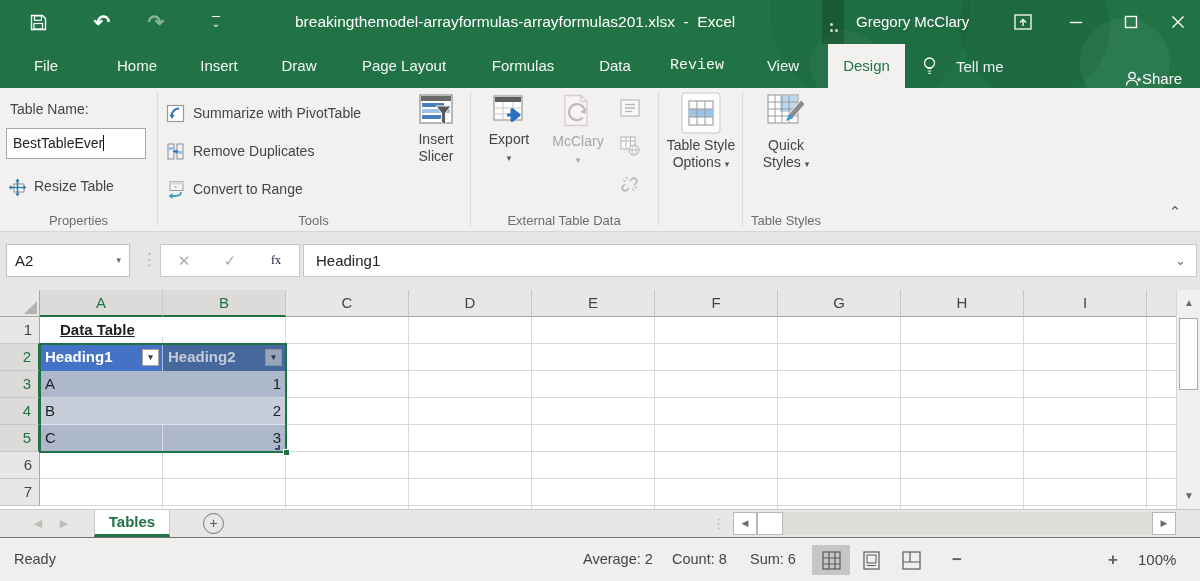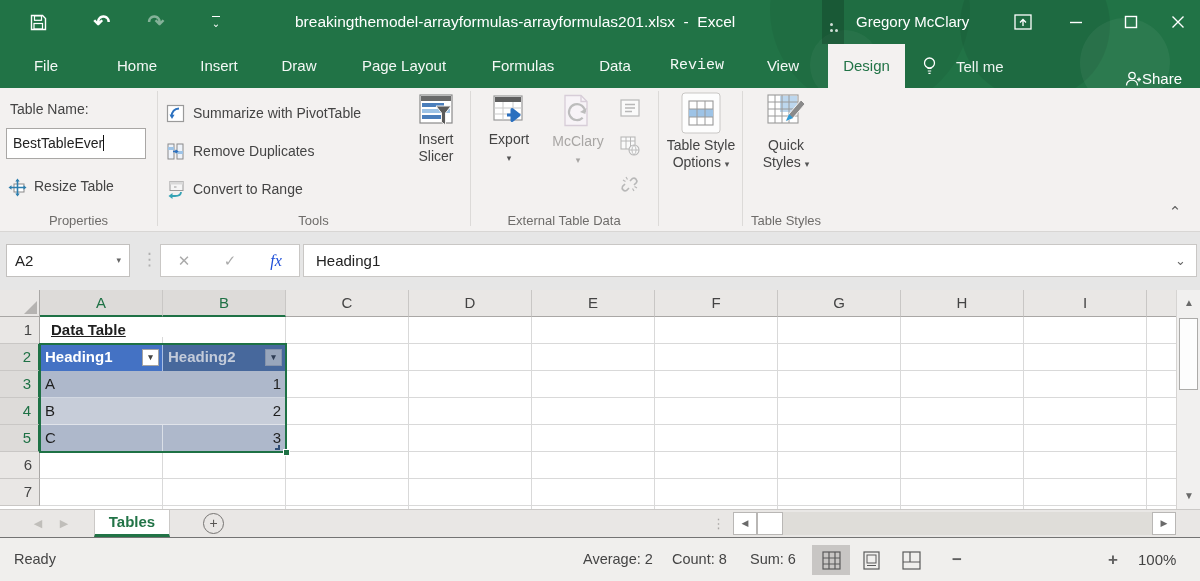--- a/index.html
+++ b/index.html
@@ -44,37 +44,37 @@
   .smallgray { position:absolute; left:618px; width:24px; height:24px; display:flex; align-items:center; justify-content:center; }
   .collapse-ribbon { position:absolute; left:1164px; top:114px; width:22px; height:20px; color:#5f5f5f; font-size:15px; text-align:center; line-height:20px; }
 
   
   .fbar { position:absolute; left:0; top:232px; width:1200px; height:58px; background:#e6e6e6; }
   .namebox { position:absolute; left:6px; top:12px; width:124px; height:33px; background:#fff; border:1px solid #c2c0be; line-height:31px; padding-left:8px; font-size:15px; color:#222; }
   .namebox .dd { position:absolute; right:8px; top:0; line-height:31px; color:#666; }
   .fdots { position:absolute; left:141px; top:14px; color:#b0b0b0; font-size:17px; line-height:28px; letter-spacing:0; }
   .fbtns { position:absolute; left:160px; top:12px; width:140px; height:33px; background:#fff; border:1px solid #c9c7c5; display:flex; align-items:center; }
   .fbtn { flex:1; text-align:center; font-size:15px; color:#aaa; }
-  .fx { color:#1d4ed8; font-family:"Liberation Serif", serif; font-style:italic; font-size:16px; }
+  .fx { color:#0f172a; font-family:"Liberation Serif", serif; font-size:12px; }
   .fcontent { position:absolute; left:303px; top:12px; width:894px; height:33px; background:#fff; border:1px solid #c9c7c5; line-height:31px; padding-left:12px; font-size:15px; color:#222; }
   .fchevron { position:absolute; right:10px; top:0; line-height:31px; color:#666; font-size:13px; }
 
   
   .grid { position:absolute; left:0; top:290px; width:1176px; height:219px; background:#fff; }
   .corner { position:absolute; left:0; top:0; width:40px; height:27px; background:#e9e7e5; border-right:1px solid #a9a7a5; border-bottom:1px solid #a9a7a5; }
   .corner-tri { position:absolute; right:2px; bottom:2px; width:0; height:0; border-left:13px solid transparent; border-bottom:13px solid #b5b3b1; }
   .colh { position:absolute; top:0; height:27px; background:#e9e7e5; border-right:1px solid #c9c7c5; border-bottom:1px solid #a9a7a5; text-align:center; line-height:26px; font-size:15px; color:#444; }
   .colh.sel { background:#dddbd9; color:#1e7145; border-bottom:2px solid #1e7145; line-height:25px; }
   .rowh { position:absolute; left:0; width:40px; height:27px; background:#e9e7e5; border-right:1px solid #a9a7a5; border-bottom:1px solid #c9c7c5; text-align:right; padding-right:7px; line-height:26px; font-size:15px; color:#444; }
   .rowh.sel { background:#dddbd9; color:#1e7145; border-right:2px solid #1e7145; }
   .cells { position:absolute; left:40px; top:27px; width:1136px; height:192px;
     background-image:
       repeating-linear-gradient(to right, transparent 0 122px, #d9d9d9 122px 123px),
       repeating-linear-gradient(to bottom, transparent 0 26px, #d9d9d9 26px 27px); }
-  .a1 { position:absolute; left:40px; top:27px; width:123px; height:20px; line-height:26px; padding-left:11px; font-size:15px; font-weight:bold; color:#1f1f1f; background:#fff; }
+  .a1 { position:absolute; left:40px; top:27px; width:123px; height:20px; line-height:26px; padding-left:20px; font-size:15px; font-weight:bold; color:#1f1f1f; background:#fff; }
   .a1 span { text-decoration:underline; }
   .xltable { position:absolute; left:40px; top:54px; width:246px; height:108px; }
   .trow { position:absolute; left:0; width:246px; height:27px; }
   .tcell { position:absolute; top:0; width:123px; height:27px; line-height:26px; font-size:15px; color:#1f1f1f; }
   .tcell.left { padding-left:5px; }
   .tcell.right { text-align:right; padding-right:5px; }
   .hdr1 { background:#4472c4; color:#fff; font-weight:bold; }
   .hdr2 { background:#47689c; color:#c3cbda; font-weight:bold; }
   .band-a { background:#aeb8cb; }
   .band-b { background:#c7cdd9; }

